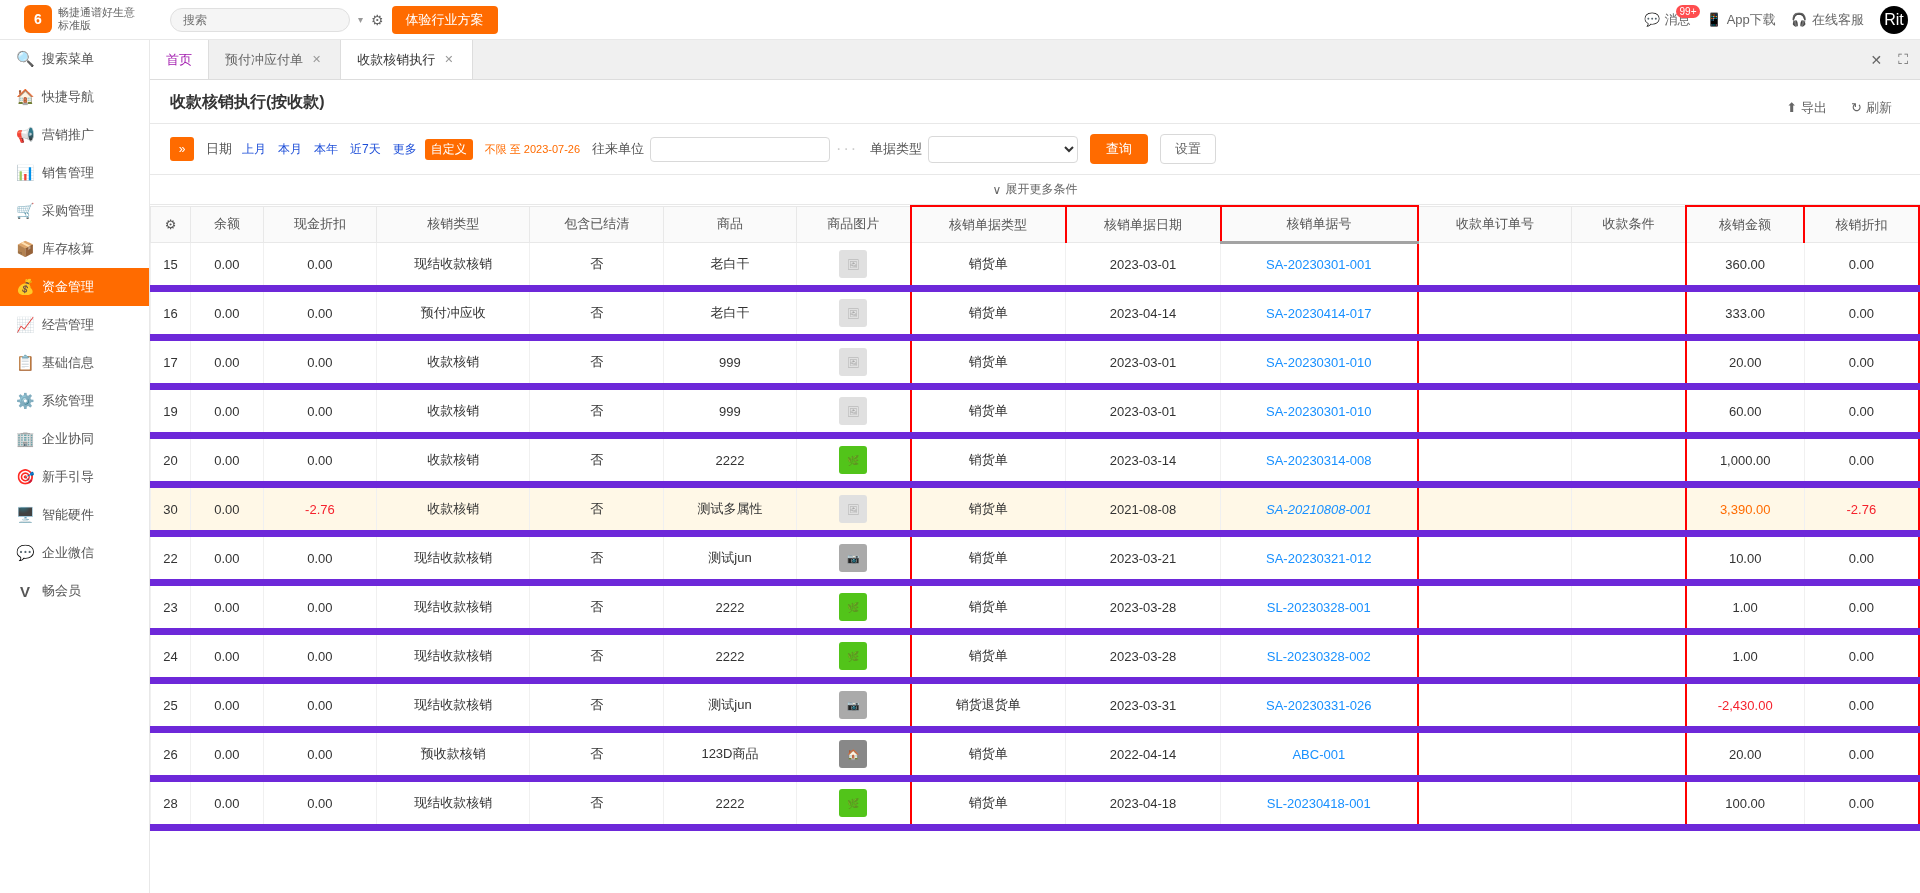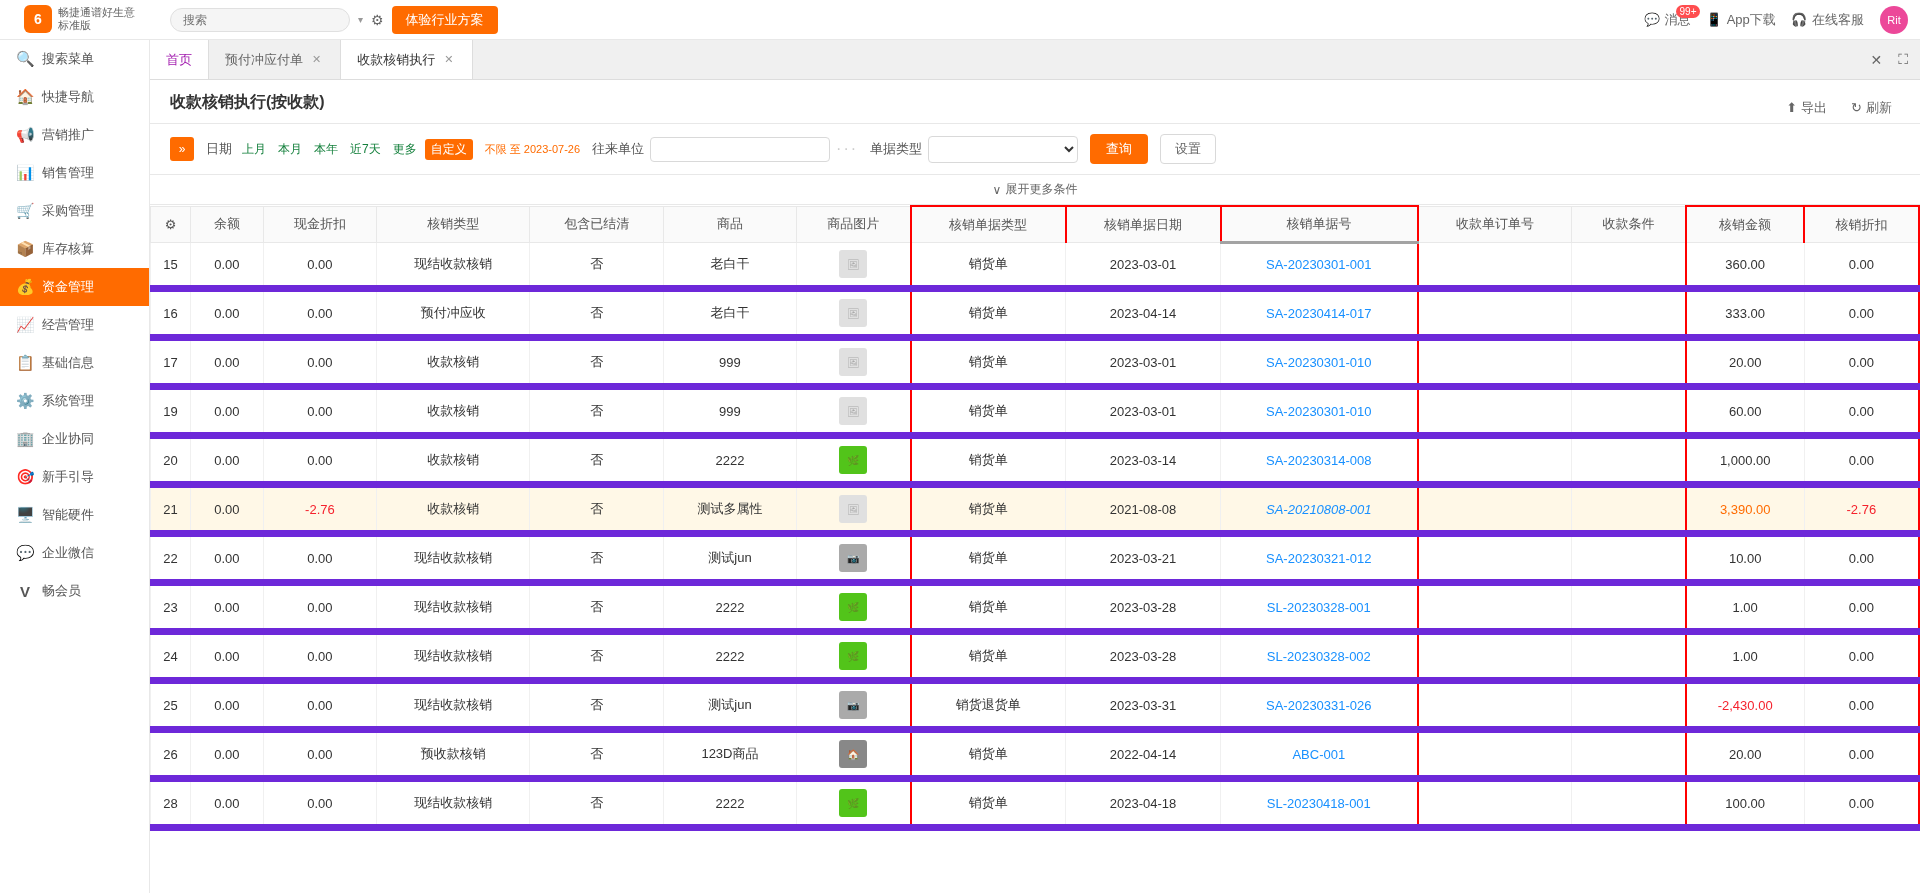--- a/index.html
+++ b/index.html
@@ -80,27 +80,27 @@
       border-radius: 8px;
       font-size: 10px;
       padding: 1px 4px;
       position: absolute;
       top: -6px;
       right: -10px;
     }
     .user-avatar {
       width: 28px;
       height: 28px;
-      background: #ec4899;
+      background: #000000;
       border-radius: 50%;
       display: flex;
       align-items: center;
       justify-content: center;
       color: white;
-      font-size: 11px;
+      font-size: 16px;
     }
 
     
     .main-layout {
       display: flex;
       height: calc(893px - 40px);
     }
 
     
     .sidebar {
@@ -248,21 +248,21 @@
       gap: 6px;
       font-size: 13px;
       color: #555;
     }
     .filter-label { color: #555; white-space: nowrap; }
     .filter-date-links {
       display: flex;
       gap: 4px;
     }
     .date-link {
-      color: #15803d;
+      color: #1d4ed8;
       cursor: pointer;
       font-size: 12px;
       padding: 2px 4px;
     }
     .date-link.custom {
       background: #ff6b00;
       color: white;
       border-radius: 3px;
       padding: 2px 6px;
     }
@@ -680,21 +680,21 @@
               <td style="text-align: center;"><div class="img-placeholder-color" style="background:#52c41a;">🌿</div></td>
               <td style="border-top: 1px solid #f0f0f0; border-bottom: 1px solid #f0f0f0;border-left: 2px solid red;">销货单</td>
               <td style="border-top: 1px solid #f0f0f0; border-bottom: 1px solid #f0f0f0;border-left: 1px solid #f0f0f0;">2023-03-14</td>
               <td style="border-top: 1px solid #f0f0f0; border-bottom: 1px solid #f0f0f0;border-left: 1px solid #f0f0f0;border-right: 2px solid red;"><a href="#" class="td-link">SA-20230314-008</a></td>
               <td></td>
               <td></td>
               <td style="border-top: 1px solid #f0f0f0; border-bottom: 1px solid #f0f0f0;border-left: 2px solid red;">1,000.00</td>
               <td style="border-top: 1px solid #f0f0f0; border-bottom: 1px solid #f0f0f0;border-left: 1px solid #f0f0f0;border-right: 2px solid red;">0.00</td>
             </tr>
             <tr class="highlighted">
-              <td>21</td>
+              <td>30</td>
               <td>0.00</td>
               <td class="td-red">-2.76</td>
               <td>收款核销</td>
               <td>否</td>
               <td>测试多属性</td>
               <td style="text-align: center;"><div class="img-placeholder">🖼</div></td>
               <td style="border-top: 1px solid #f0f0f0; border-bottom: 1px solid #f0f0f0;border-left: 2px solid red;">销货单</td>
               <td style="border-top: 1px solid #f0f0f0; border-bottom: 1px solid #f0f0f0;border-left: 1px solid #f0f0f0;">2021-08-08</td>
               <td style="border-top: 1px solid #f0f0f0; border-bottom: 1px solid #f0f0f0;border-left: 1px solid #f0f0f0;border-right: 2px solid red; font-style: italic;"><a href="#" class="td-link">SA-20210808-001</a></td>
               <td></td>

